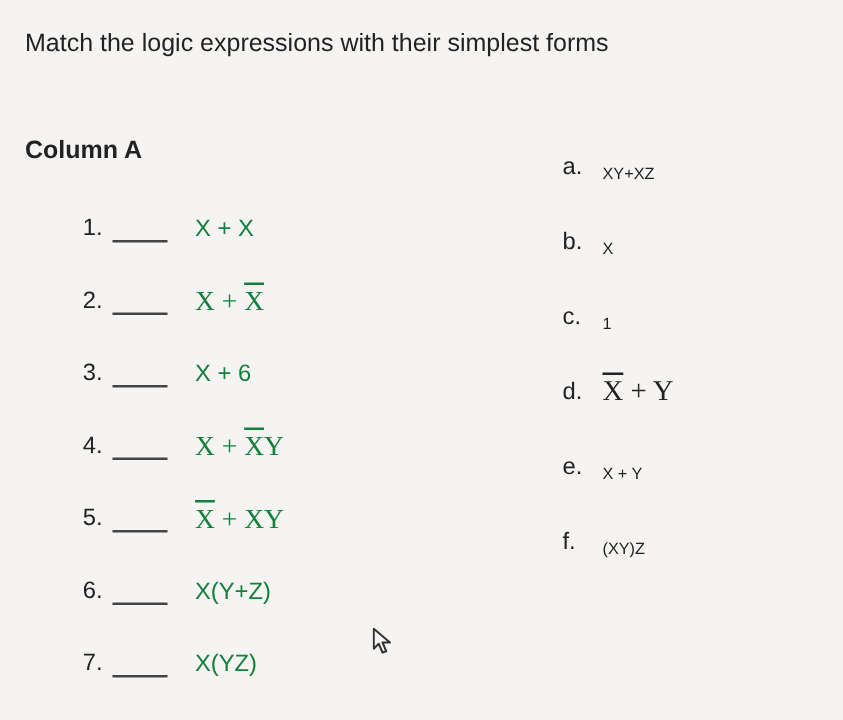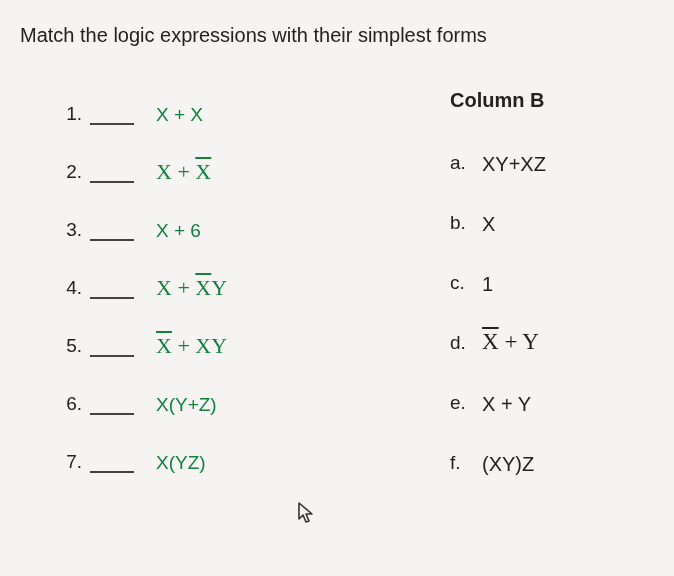--- a/index.html
+++ b/index.html
@@ -10,21 +10,21 @@
       background: #f5f4f2;
       color: #2a2a2a;
       padding: 24px 20px;
       position: relative;
       overflow: hidden;
     }
     .title {
       font-size: 20px;
       font-weight: 400;
       color: #222;
-      margin-bottom: 42px;
+      margin-bottom: 62px;
     }
     .columns {
       display: flex;
       gap: 40px;
     }
     .col-a { flex: 0 0 380px; }
     .col-b { flex: 1; padding-left: 10px; }
     .col-header {
       font-size: 20px;
       font-weight: 700;
@@ -69,21 +69,21 @@
       margin-bottom: 22px;
       min-height: 38px;
     }
     .letter {
       width: 32px;
       font-size: 19px;
       color: #222;
       padding-bottom: 2px;
     }
     .bexpr {
-      font-size: 20px;
+      font-size: 13px;
       font-family: Arial, Helvetica, sans-serif;
       color: #222;
       line-height: 1.2;
     }
     .bexpr.serif {
       font-family: 'Times New Roman', Times, serif;
       font-size: 23px;
     }
     .overline {
       text-decoration: overline;
@@ -97,20 +97,21 @@
     }
   </style>
 </head>
 <body>
 
 <div class="title">Match the logic expressions with their simplest forms</div>
 
 <div class="columns">
 
   <div class="col-a">
+    <div class="col-header">Column A</div>
 
     <div class="row-a">
       <div class="num">1.</div>
       <div class="blank"></div>
       <div class="expr small">X + X</div>
     </div>
 
     <div class="row-a">
       <div class="num">2.</div>
       <div class="blank"></div>
@@ -142,21 +143,20 @@
     </div>
 
     <div class="row-a">
       <div class="num">7.</div>
       <div class="blank"></div>
       <div class="expr small">X(YZ)</div>
     </div>
   </div>
 
   <div class="col-b">
-    <div class="col-header">Column B</div>
 
     <div class="row-b">
       <div class="letter">a.</div>
       <div class="bexpr">XY+XZ</div>
     </div>
 
     <div class="row-b">
       <div class="letter">b.</div>
       <div class="bexpr">X</div>
     </div>

